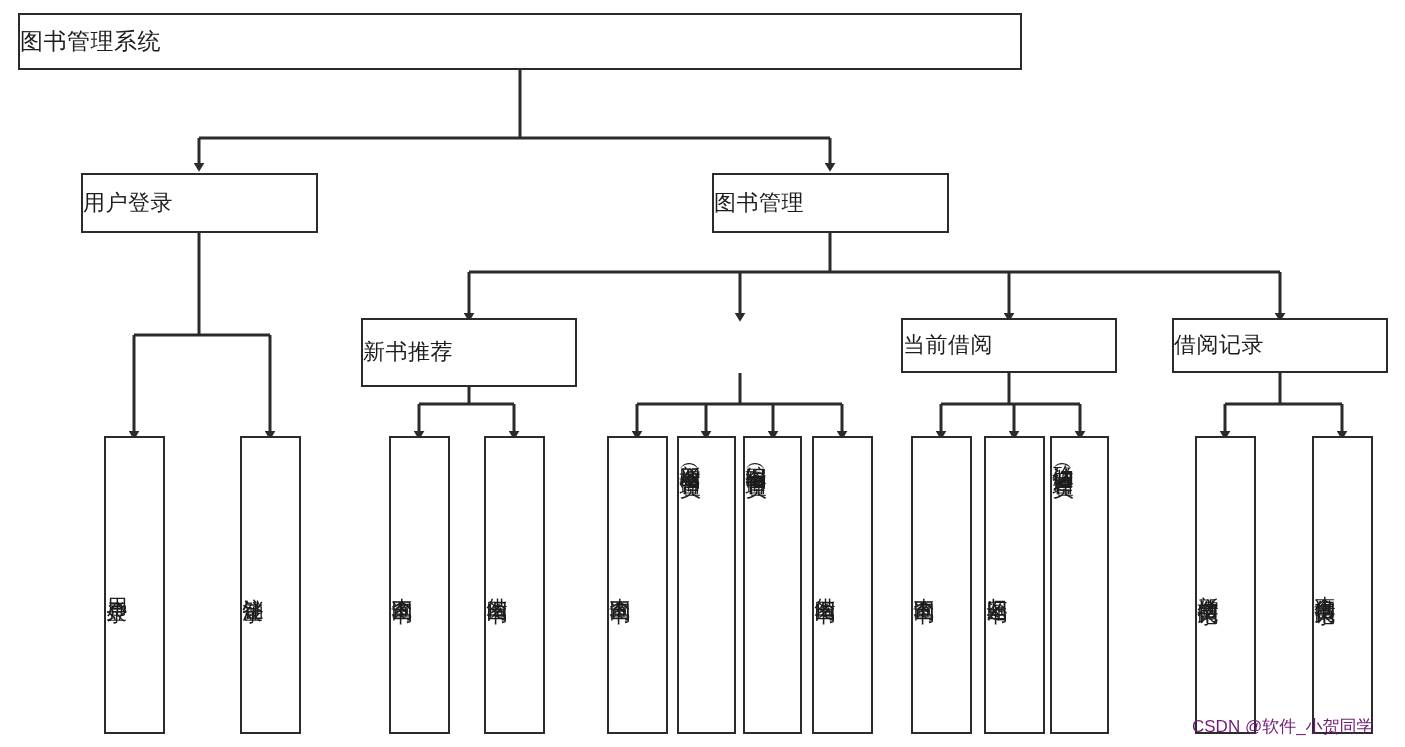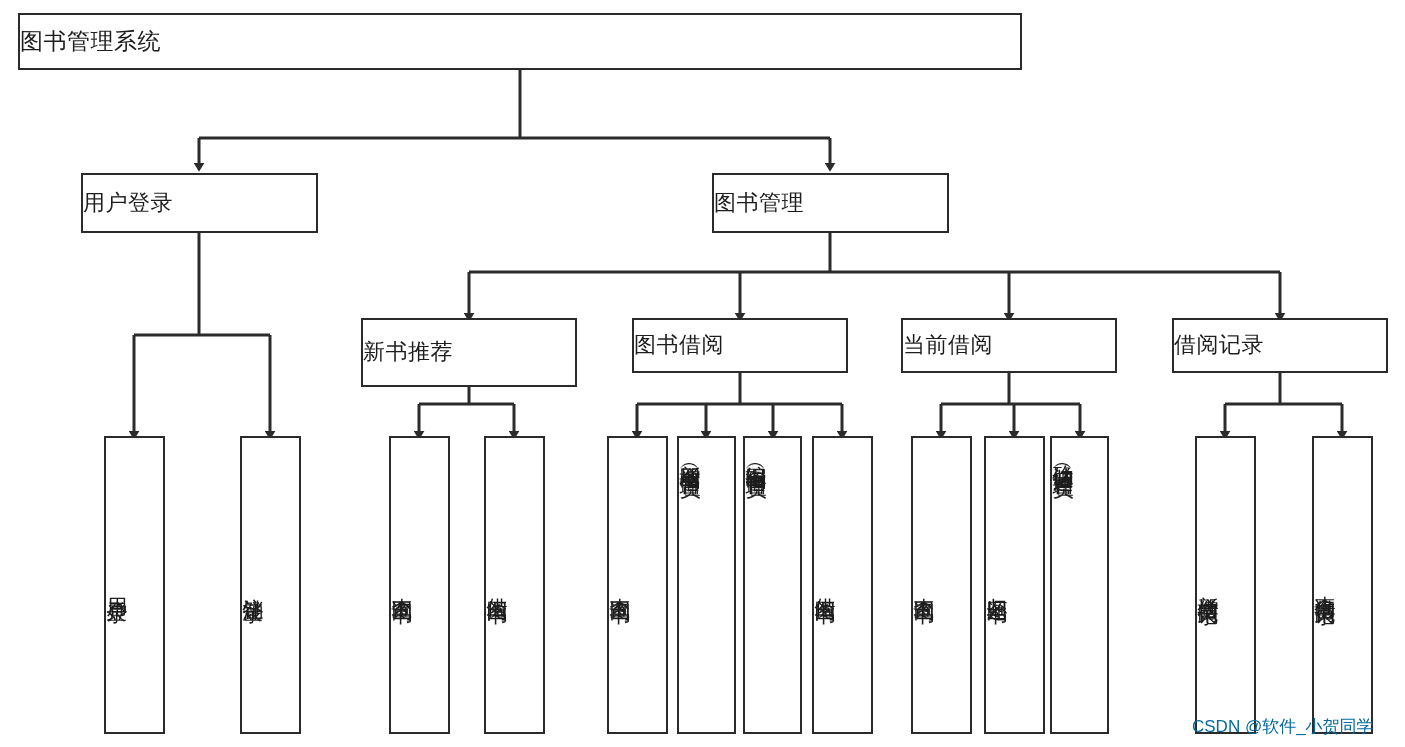--- a/index.html
+++ b/index.html
@@ -66,21 +66,21 @@
     white-space: normal;
     max-height: 100%;
   }
   .node.vert.tall-center {
     align-items: center;
     padding-top: 0;
   }
   .watermark {
     position: absolute;
     font-size: 17px;
-    color: #0369a1;
+    color: #701a75;
     white-space: nowrap;
     z-index: 3;
     font-family: "Liberation Sans", "DejaVu Sans", sans-serif;
   }
 </style>
 </head>
 <body>
 
 <div id="diagram">
 
@@ -143,23 +143,20 @@
   </div>
 
   <div class="node horiz" style="left:712px; top:173px; width:237px; height:60px;">
     <span class="label">图书管理</span>
   </div>
 
   <div class="node horiz" style="left:361px; top:318px; width:216px; height:69px;">
     <span class="label">新书推荐</span>
   </div>
 
-  <div class="node horiz" style="left:632px; top:318px; width:216px; height:55px;">
-    <span class="label">图书借阅</span>
-  </div>
 
   <div class="node horiz" style="left:1172px; top:318px; width:216px; height:55px;">
     <span class="label">借阅记录</span>
   </div>
 
   <div class="node horiz" style="left:901px; top:318px; width:216px; height:55px;">
     <span class="label">当前借阅</span>
   </div>
 
   <div class="node vert tall-center" style="left:104px; top:436px; width:61px; height:298px;">

